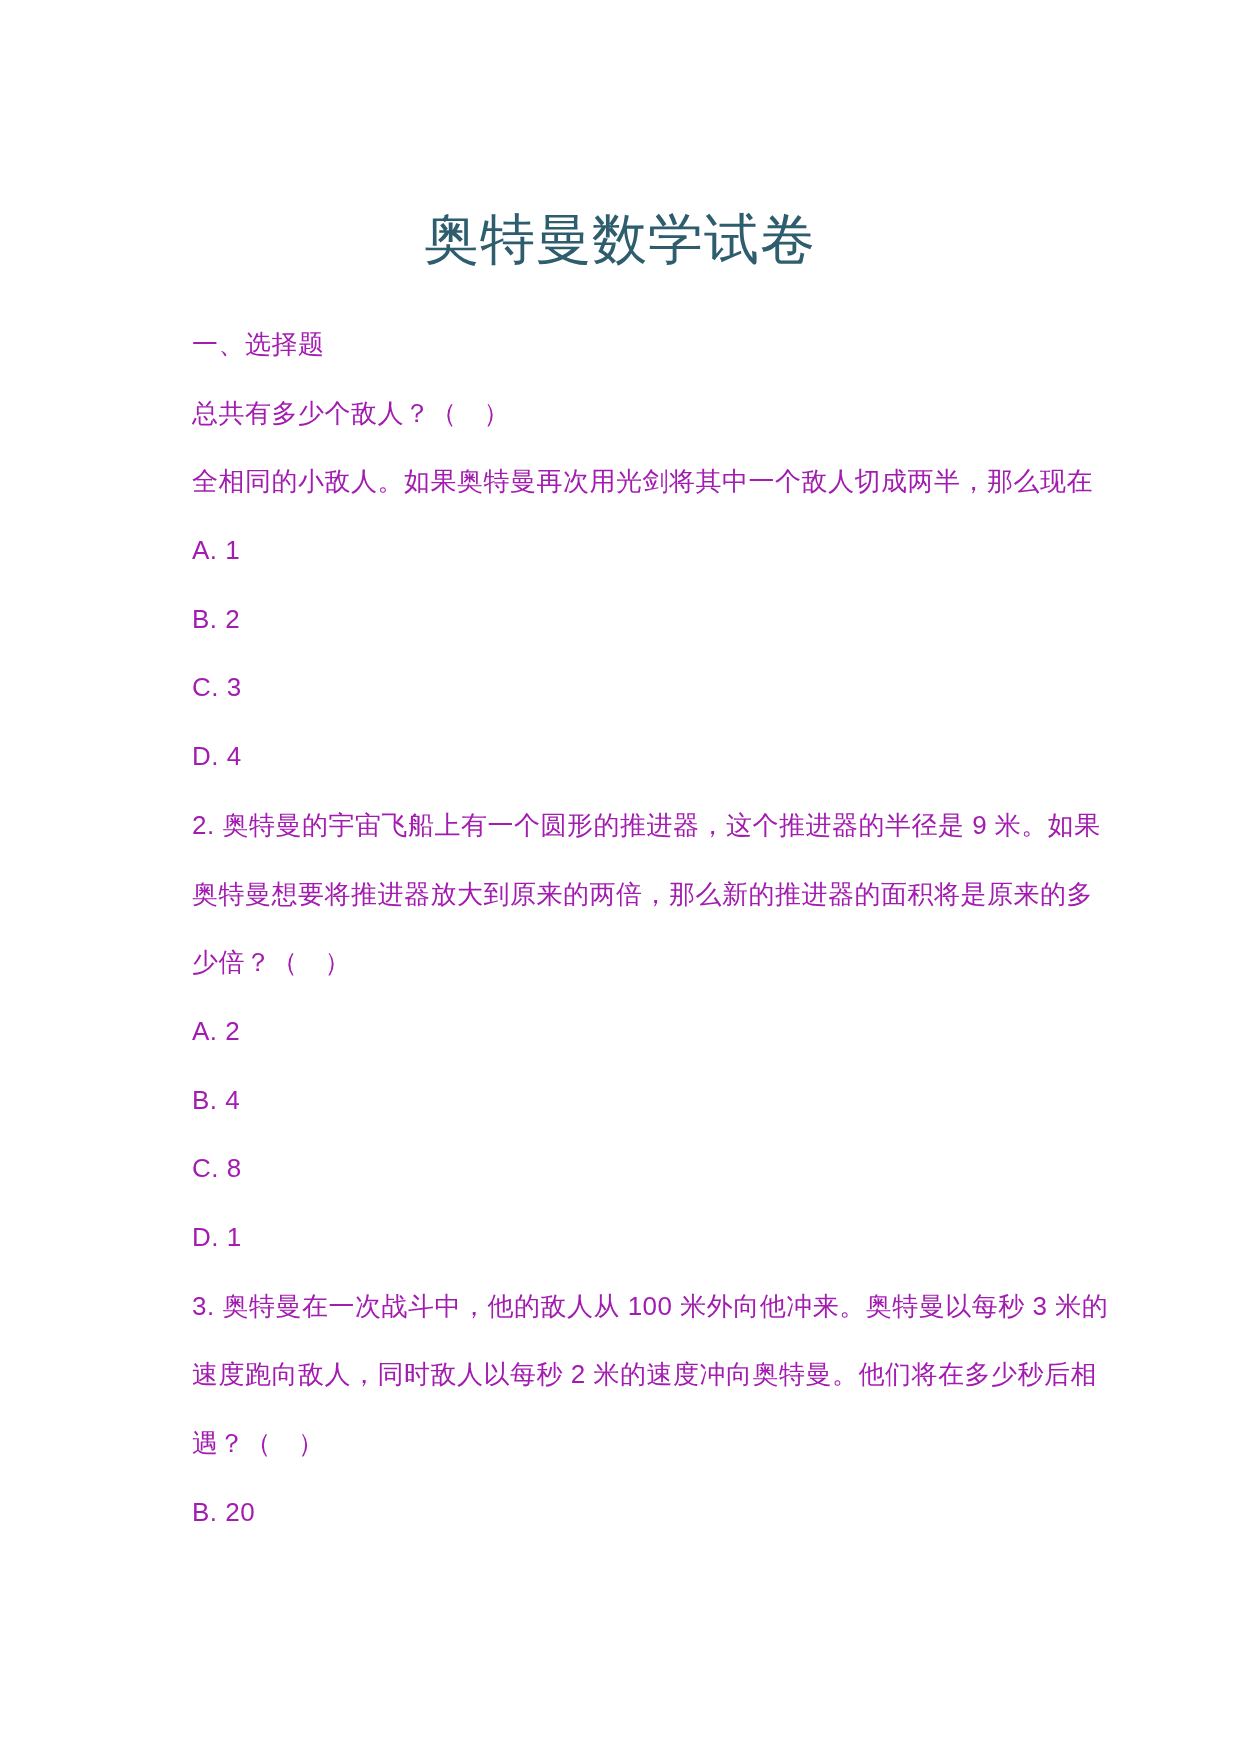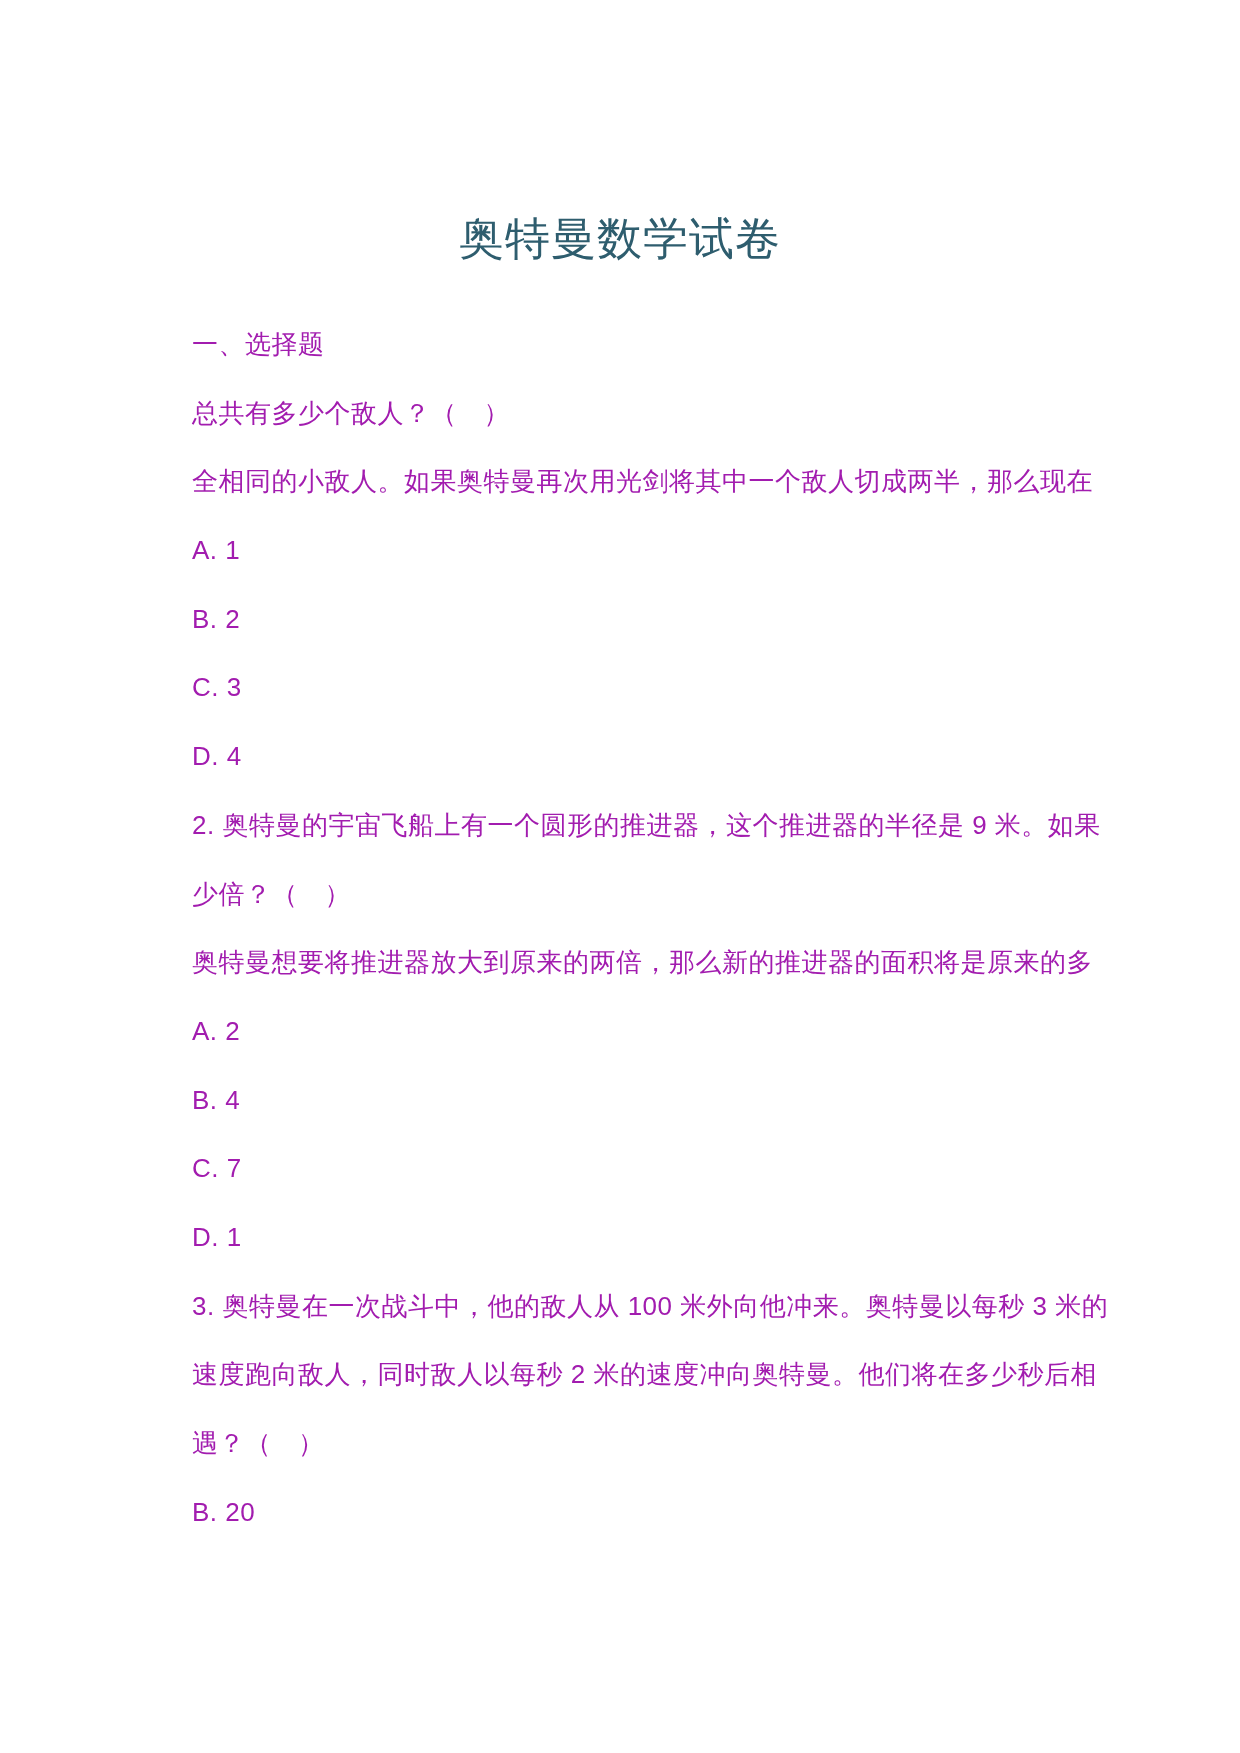--- a/index.html
+++ b/index.html
@@ -15,21 +15,21 @@
     overflow: hidden;
     font-family: "Liberation Sans", sans-serif;
   }
   .doc-title {
     position: absolute;
     top: 214px;
     left: 0;
     width: 100%;
     margin: 0;
     text-align: center;
-    font-size: 45px;
+    font-size: 55px;
     line-height: 50px;
     font-weight: 300;
     letter-spacing: 1px;
     color: #2e5d6e;
   }
   .doc-body {
     position: absolute;
     left: 188px;
     top: 308px;
     width: 880px;
@@ -57,25 +57,25 @@
     <p>一、选择题</p>
 
     <p>总共有多少个敌人？（　）</p>
     <p>全相同的小敌人。如果奥特曼再次用光剑将其中一个敌人切成两半，那么现在</p>
     <p>A. 1</p>
     <p>B. 2</p>
     <p>C. 3</p>
     <p>D. 4</p>
 
     <p>2. 奥特曼的宇宙飞船上有一个圆形的推进器，这个推进器的半径是 9 米。如果</p>
+    <p>奥特曼想要将推进器放大到原来的两倍，那么新的推进器的面积将是原来的多</p>
     <p>少倍？（　）</p>
-    <p>奥特曼想要将推进器放大到原来的两倍，那么新的推进器的面积将是原来的多</p>
     <p>A. 2</p>
     <p>B. 4</p>
-    <p>C. 7</p>
+    <p>C. 8</p>
     <p>D. 1</p>
 
     <p>3. 奥特曼在一次战斗中，他的敌人从 100 米外向他冲来。奥特曼以每秒 3 米的</p>
     <p>速度跑向敌人，同时敌人以每秒 2 米的速度冲向奥特曼。他们将在多少秒后相</p>
     <p>遇？（　）</p>
     <p>B. 20</p>
 
   </div>
 </div>
 

